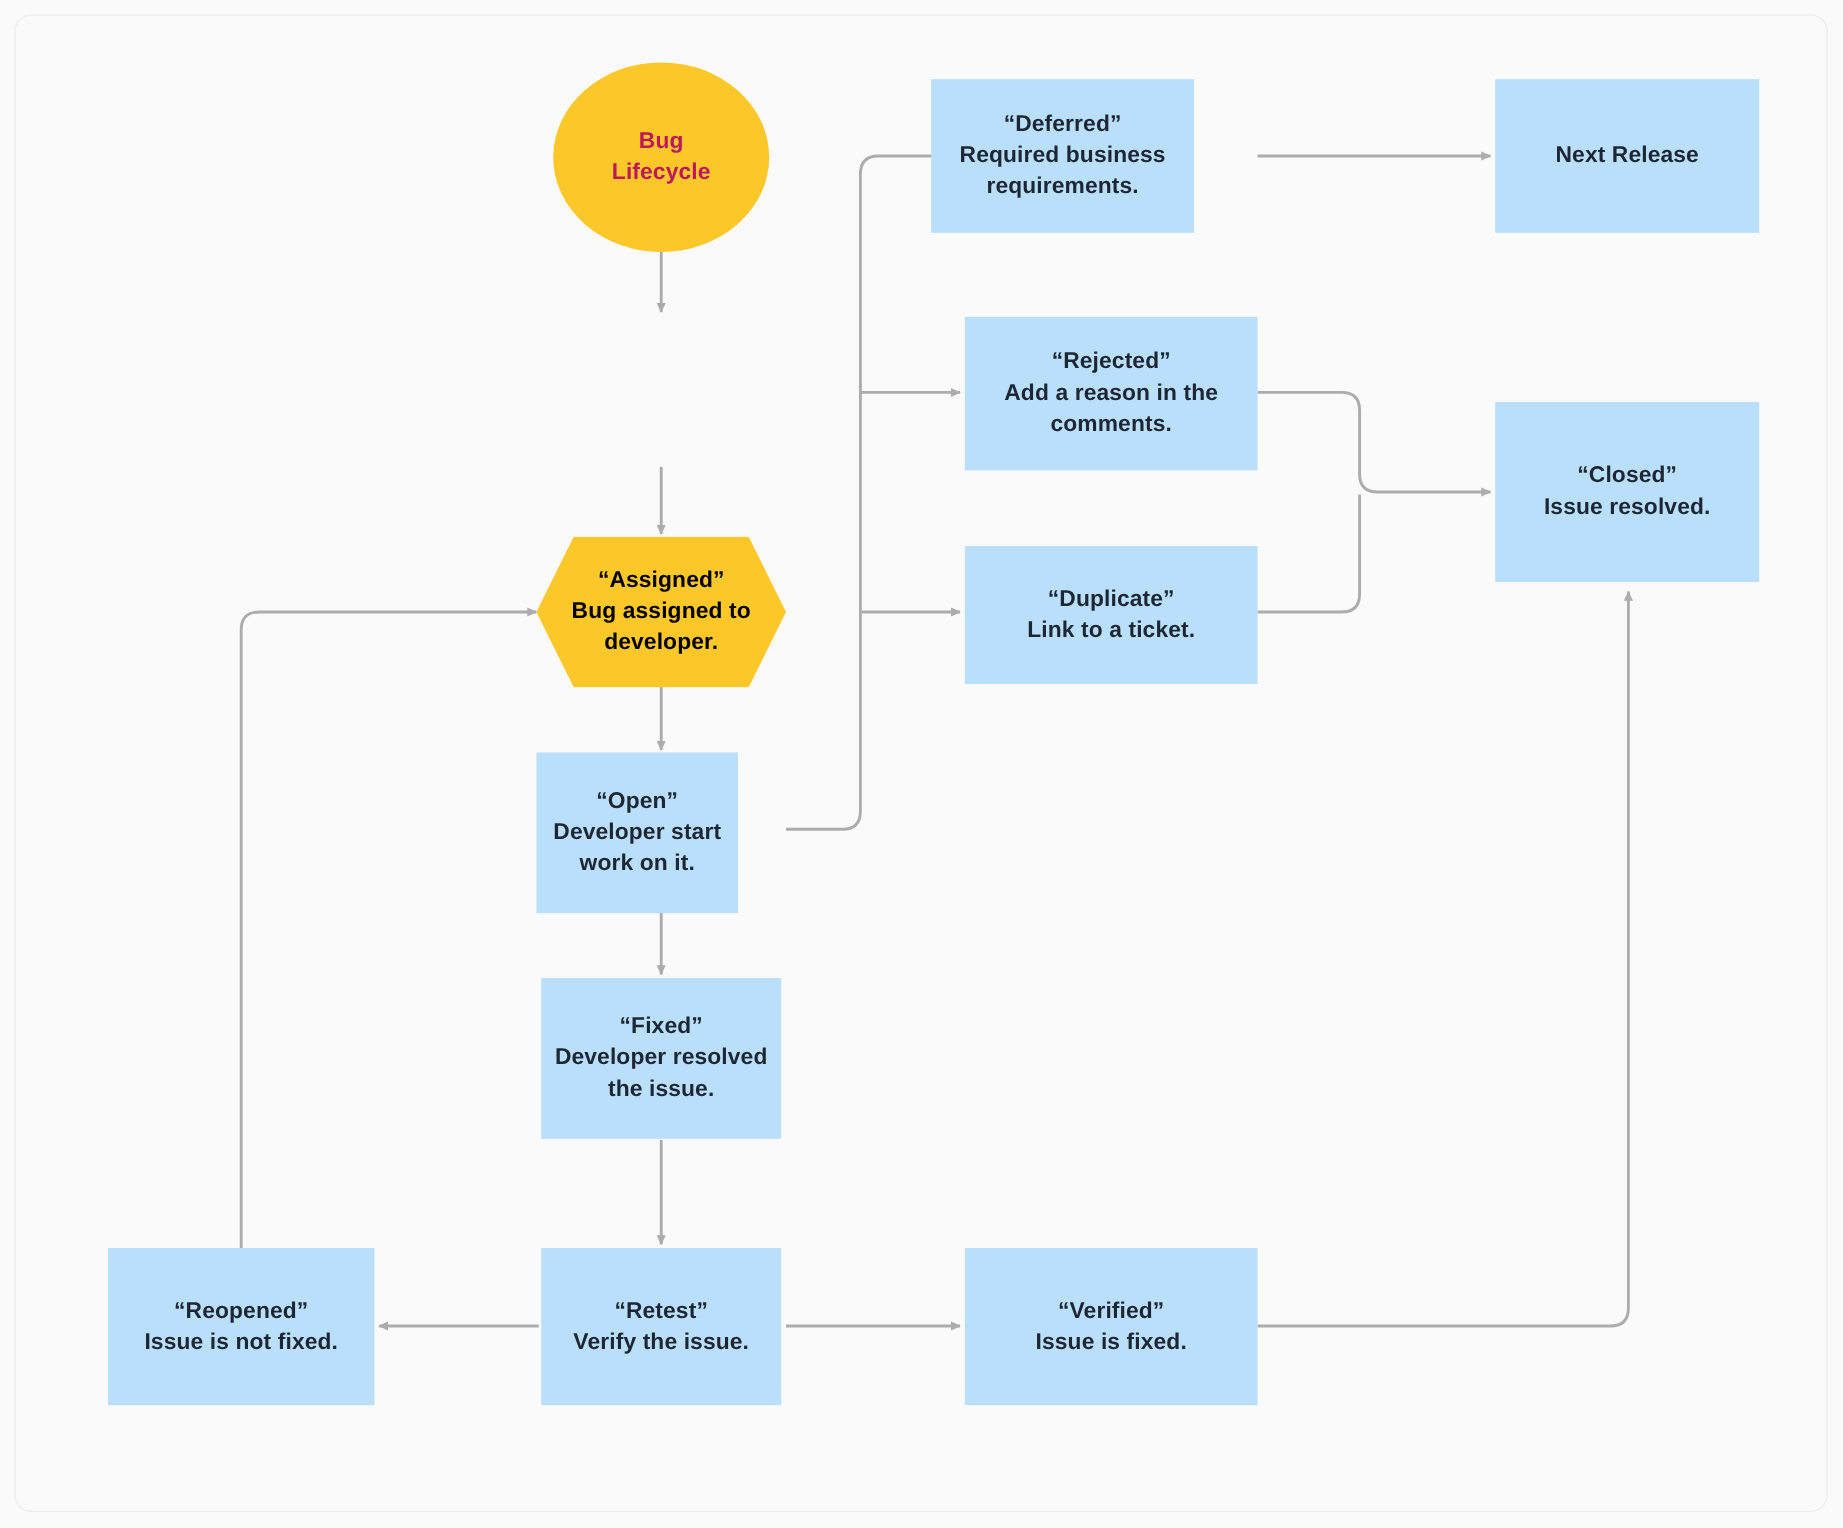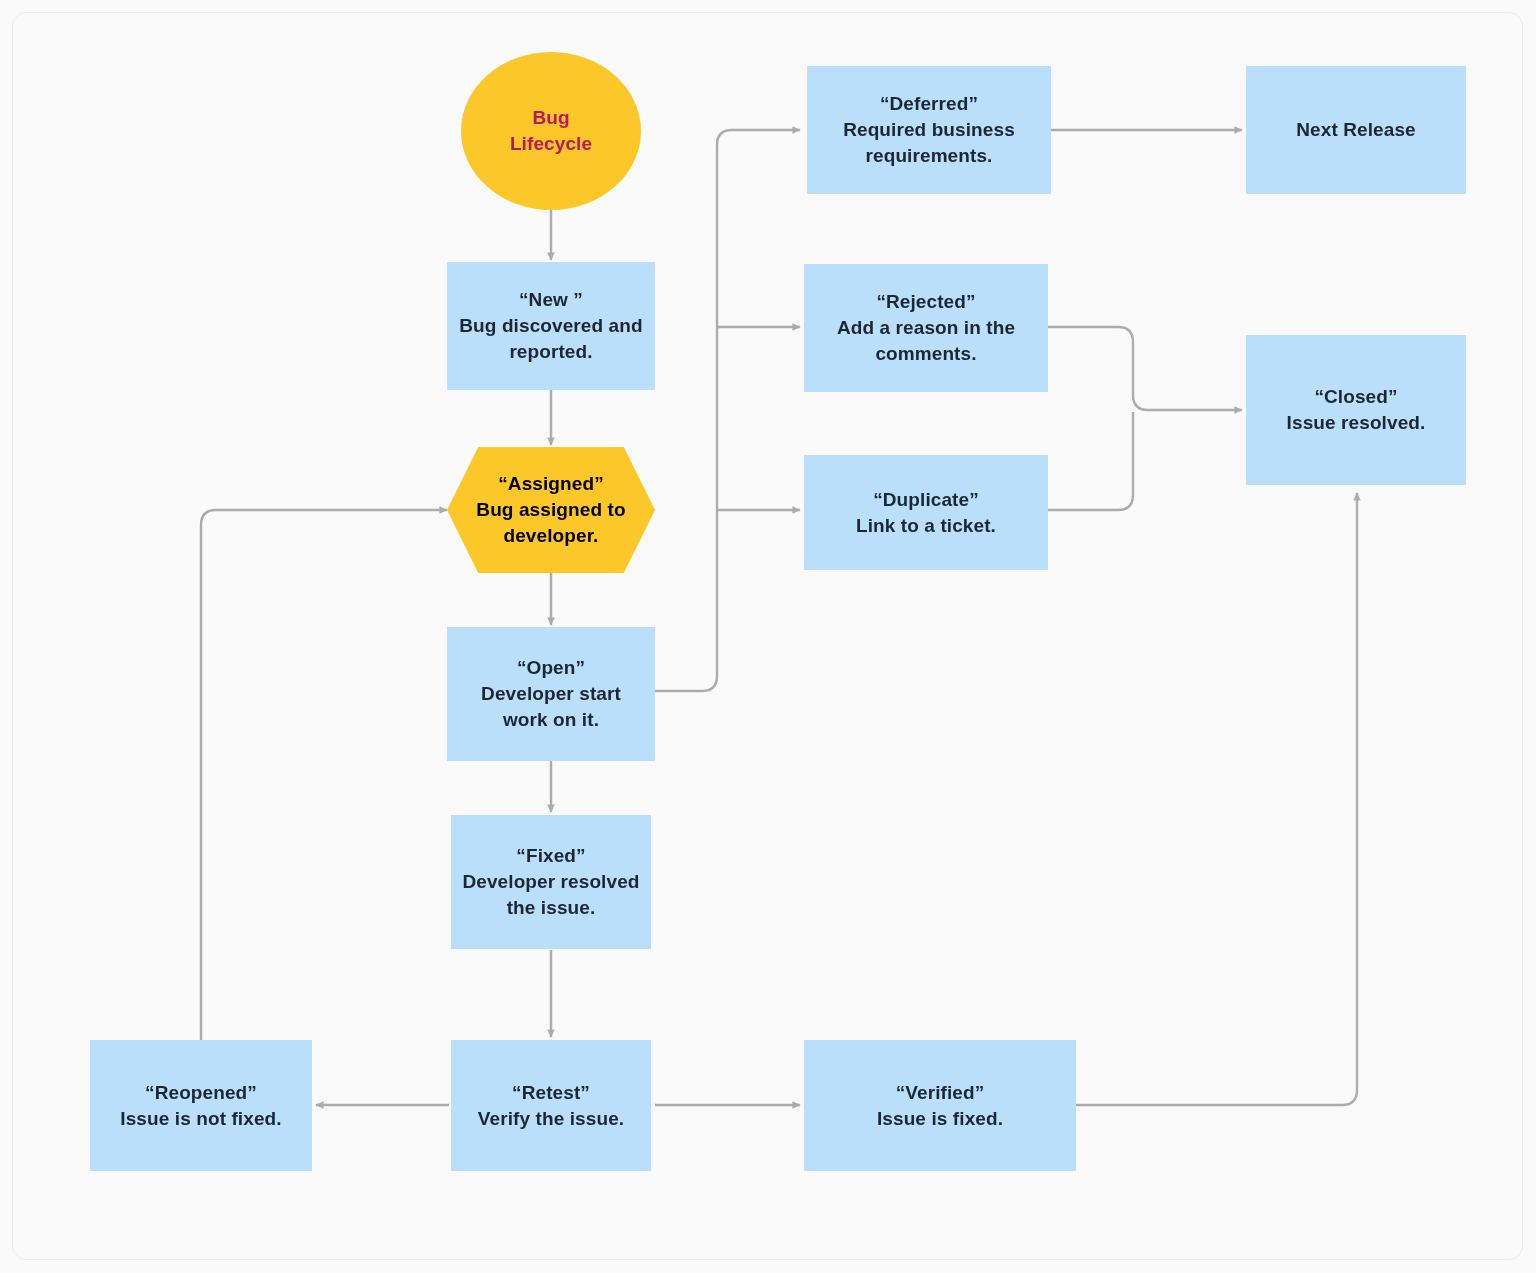--- a/index.html
+++ b/index.html
@@ -129,33 +129,28 @@
 
       <path d="M201,1040 L201,525 Q201,510 216,510 L447,510"></path>
     </g>
   </svg>
 
   <div class="node ellipse" style="left:461px; top:52px; width:180px; height:158px;">
     <div class="title">Bug</div>
     <div class="title">Lifecycle</div>
   </div>
 
-  <div class="node box" style="left:447px; top:262px; width:208px; height:128px;">
-    <div class="title">“New ”</div>
-    <div class="desc">Bug discovered and</div>
-    <div class="desc">reported.</div>
-  </div>
 
   <div class="node hex" style="left:447px; top:447px; width:208px; height:126px;">
     <div class="title">“Assigned”</div>
     <div class="desc">Bug assigned to</div>
     <div class="desc">developer.</div>
   </div>
 
-  <div class="node box" style="left:447px; top:627px; width:208px; height:134px;">
+  <div class="node box" style="left:447px; top:627px; width:168px; height:134px;">
     <div class="title">“Open”</div>
     <div class="desc">Developer start</div>
     <div class="desc">work on it.</div>
   </div>
 
   <div class="node box" style="left:451px; top:815px; width:200px; height:134px;">
     <div class="title">“Fixed”</div>
     <div class="desc">Developer resolved</div>
     <div class="desc">the issue.</div>
   </div>
@@ -163,26 +158,26 @@
   <div class="node box" style="left:451px; top:1040px; width:200px; height:131px;">
     <div class="title">“Retest”</div>
     <div class="desc">Verify the issue.</div>
   </div>
 
   <div class="node box" style="left:90px; top:1040px; width:222px; height:131px;">
     <div class="title">“Reopened”</div>
     <div class="desc">Issue is not fixed.</div>
   </div>
 
-  <div class="node box" style="left:804px; top:1040px; width:272px; height:131px;">
+  <div class="node box" style="left:804px; top:1040px; width:244px; height:131px;">
     <div class="title">“Verified”</div>
     <div class="desc">Issue is fixed.</div>
   </div>
 
-  <div class="node box" style="left:807px; top:66px; width:244px; height:128px;">
+  <div class="node box" style="left:776px; top:66px; width:219px; height:128px;">
     <div class="title">“Deferred”</div>
     <div class="desc">Required business</div>
     <div class="desc">requirements.</div>
   </div>
 
   <div class="node box single" style="left:1246px; top:66px; width:220px; height:128px;">
     <div class="desc">Next Release</div>
   </div>
 
   <div class="node box" style="left:804px; top:264px; width:244px; height:128px;">

